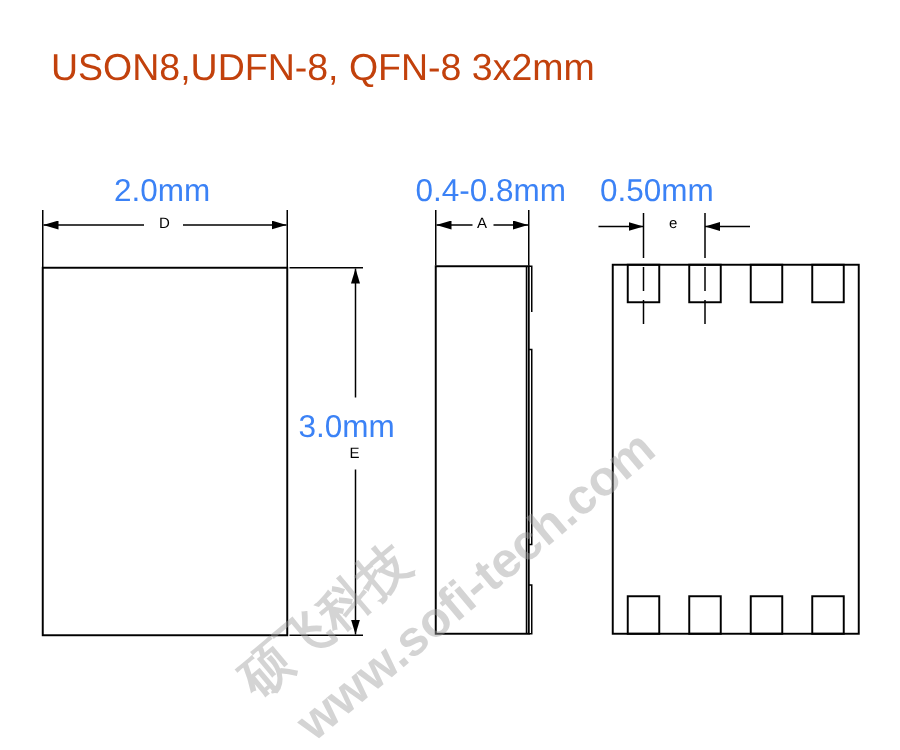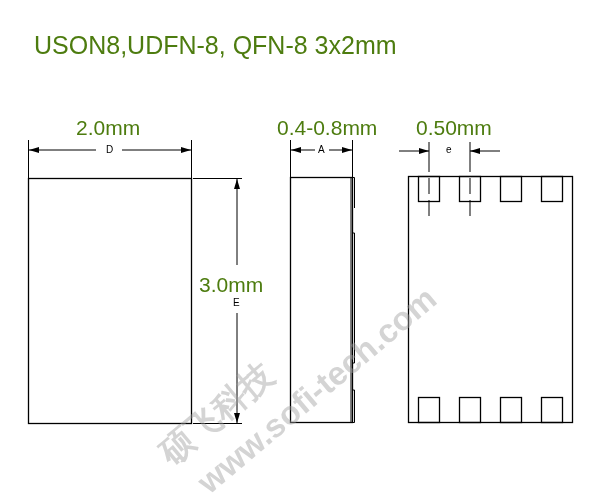--- a/index.html
+++ b/index.html
@@ -1,18 +1,18 @@
 <!DOCTYPE html>
 <html><head>
 <meta charset="utf-8">
 <style>
   html, body { margin:0; padding:0; background:#ffffff; }
   body { width:600px; height:500px; position:relative; overflow:hidden; font-family:"Liberation Sans", sans-serif; }
-  .title { position:absolute; left:34px; top:31px; font-size:25px; color:#4d7c0f; letter-spacing:0px; white-space:nowrap; }
-  .dim-blue { position:absolute; color:#4d7c0f; font-size:21px; white-space:nowrap; }
+  .title { position:absolute; left:34px; top:31px; font-size:25px; color:#c2410c; letter-spacing:0px; white-space:nowrap; }
+  .dim-blue { position:absolute; color:#3b82f6; font-size:21px; white-space:nowrap; }
   .dim-letter { position:absolute; font-size:10px; color:#000; white-space:nowrap; }
   svg { position:absolute; left:0; top:0; }
   .wm { position:absolute; color:rgba(160,160,160,0.45); font-size:34px; font-weight:bold; white-space:nowrap; transform-origin:left top; }
 </style>
 </head>
 <body>
 
 <div class="title">USON8,UDFN-8, QFN-8  3x2mm</div>
 
 <svg width="600" height="500">
@@ -79,17 +79,17 @@
 
 <div class="dim-blue" style="left:76px; top:116px;">2.0mm</div>
 <div class="dim-letter" style="left:106px; top:144px;">D</div>
 
 <div class="dim-blue" style="left:199px; top:273px;">3.0mm</div>
 <div class="dim-letter" style="left:233px; top:297px;">E</div>
 
 <div class="dim-blue" style="left:277px; top:116px;">0.4-0.8mm</div>
 <div class="dim-letter" style="left:318px; top:144px;">A</div>
 
-<div class="dim-blue" style="left:416px; top:116px;">0.50mm</div>
+<div class="dim-blue" style="left:400px; top:116px;">0.50mm</div>
 <div class="dim-letter" style="left:446px; top:144px;">e</div>
 
 <div class="wm" style="left:150px; top:440px; transform:rotate(-40deg);">硕飞科技</div>
 <div class="wm" style="left:190px; top:472px; transform:rotate(-40deg); font-size:33px;">www.sofi-tech.com</div>
 
 </body></html>

